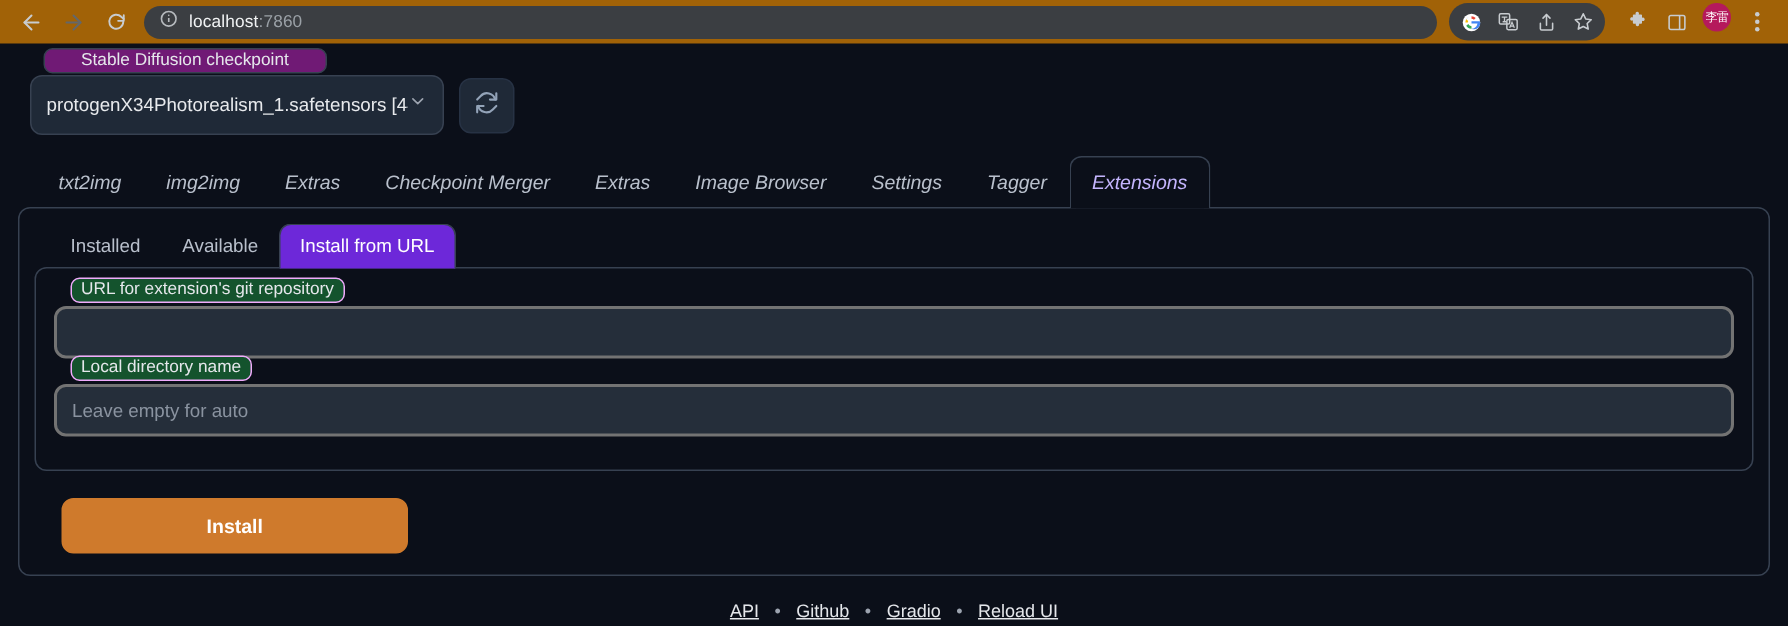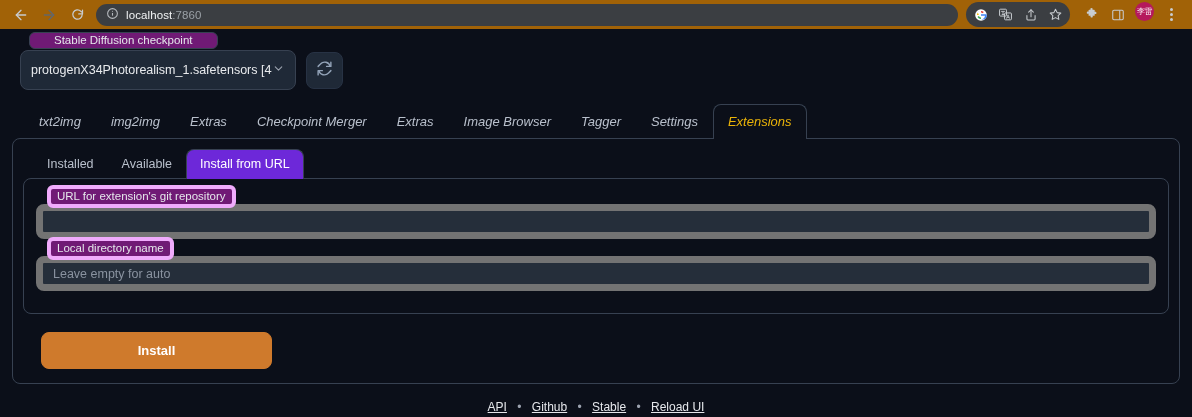--- a/index.html
+++ b/index.html
@@ -134,21 +134,21 @@
   }
   .tab {
     font-size: 13px;
     color: #b9c0cc;
     padding: 9px 14px 10px;
     border: 1px solid transparent;
     border-bottom: none;
     white-space: nowrap;
   }
   .tab.active {
-    color: #eab308;
+    color: #c4b5fd;
     background: #0b0f19;
     border-color: #374151;
     border-top-left-radius: 8px;
     border-top-right-radius: 8px;
   }
 
   .tab-panel {
     border: 1px solid #374151;
     border-radius: 8px;
     margin-top: -1px;
@@ -178,33 +178,33 @@
     border: 1px solid #374151;
     border-radius: 8px;
     margin-top: -1px;
     padding: 16px 12px 14px;
   }
 
   .field { position: relative; margin-bottom: 8px; }
   .field-label {
     position: absolute;
     top: -10px; left: 11px;
-    background: #701a75;
-    border: 4px solid #f0abfc;
+    background: #14532d;
+    border: 1px solid #f0abfc;
     border-radius: 6px;
     padding: 1px 6px 2px;
     font-size: 11.5px;
     color: #e5e7eb;
     white-space: nowrap;
     z-index: 3;
   }
   .field-input {
     width: 100%; height: 35px;
     background: #252e3a;
-    border: 7px solid #737373;
+    border: 2px solid #737373;
     border-radius: 8px;
     margin-top: 9px;
     padding: 0 10px;
     font-size: 12.5px;
     color: #e8eaed;
     font-family: "Liberation Sans", sans-serif;
     outline: none;
   }
   .field-input::placeholder { color: #8a93a0; }
 
@@ -343,22 +343,22 @@
     </div>
   </div>
 
   <div class="tabs-row">
     <div class="tab">txt2img</div>
     <div class="tab">img2img</div>
     <div class="tab">Extras</div>
     <div class="tab">Checkpoint Merger</div>
     <div class="tab">Extras</div>
     <div class="tab">Image Browser</div>
+    <div class="tab">Settings</div>
     <div class="tab">Tagger</div>
-    <div class="tab">Settings</div>
     <div class="tab active">Extensions</div>
   </div>
 
   <div class="tab-panel">
 
     <div class="subtabs-row">
       <div class="subtab">Installed</div>
       <div class="subtab">Available</div>
       <div class="subtab active">Install from URL</div>
     </div>
@@ -376,20 +376,20 @@
 
     <button class="install-btn">Install</button>
   </div>
 
   <div class="footer">
     <div class="footer-links">
       <a href="#">API</a>
       <span class="sep">•</span>
       <a href="#">Github</a>
       <span class="sep">•</span>
-      <a href="#">Stable</a>
+      <a href="#">Gradio</a>
       <span class="sep">•</span>
       <a href="#">Reload UI</a>
     </div>
 
   </div>
 
 </div>
 
 </body></html>

